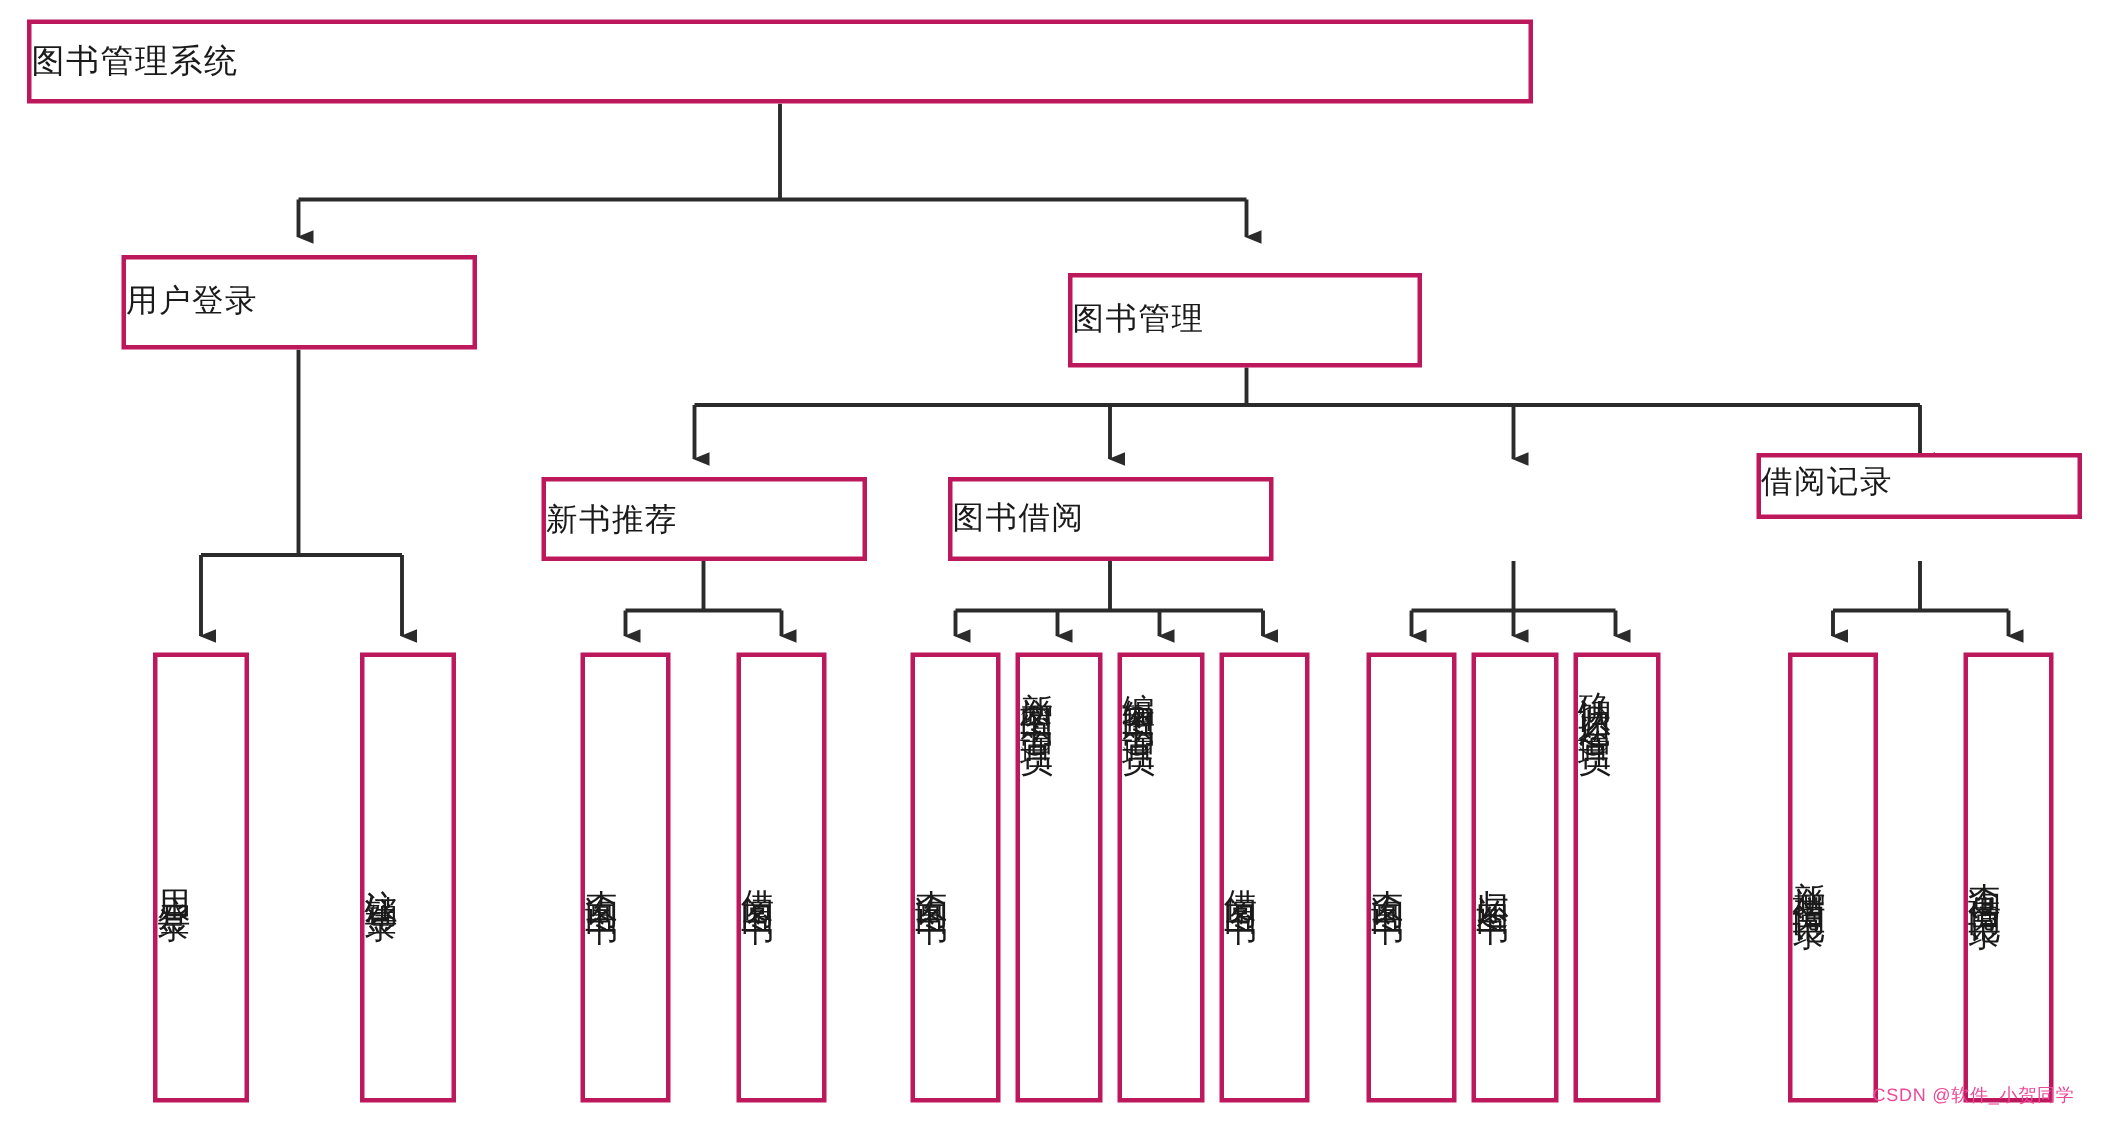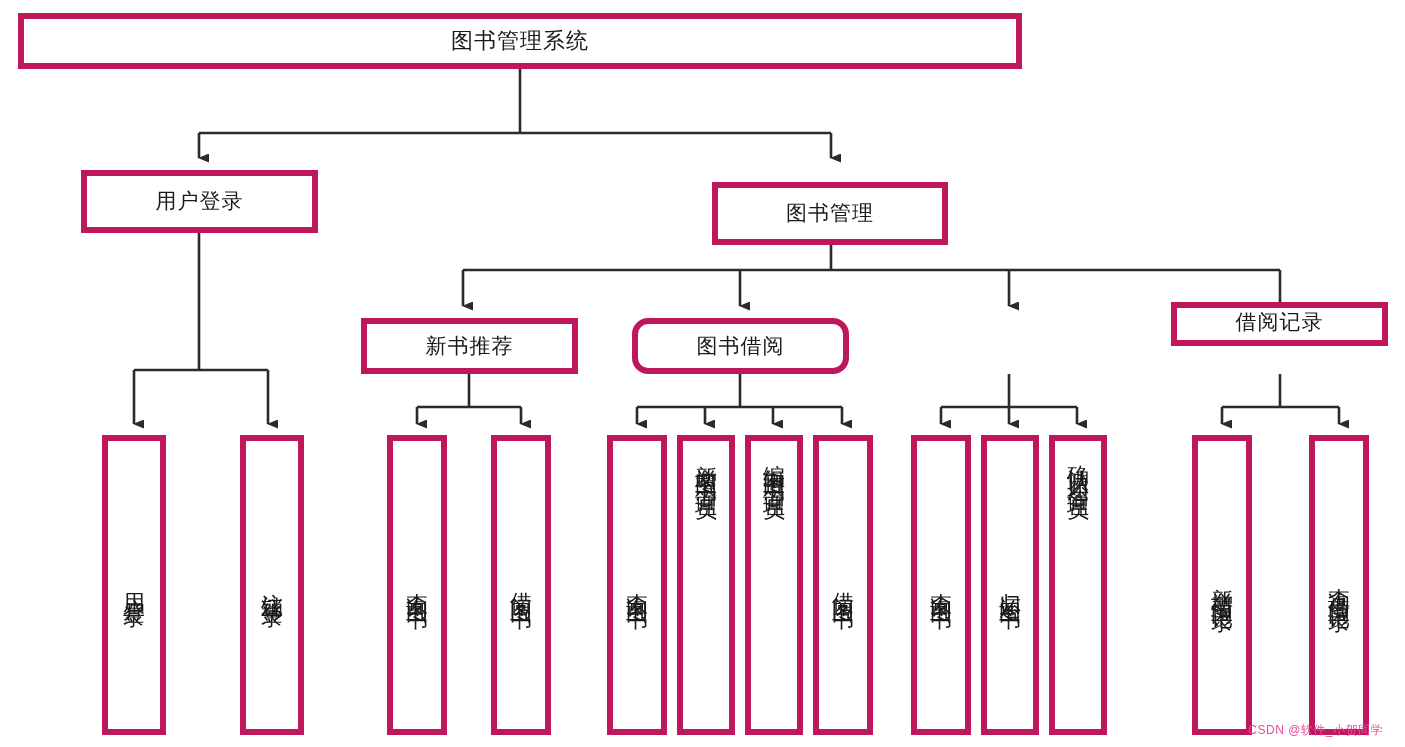--- a/index.html
+++ b/index.html
@@ -23,24 +23,23 @@
     left: 0;
     top: 0;
     width: 1405px;
     height: 747px;
     pointer-events: none;
   }
   .node {
     position: absolute;
     box-sizing: border-box;
     background: #ffffff;
-    border: 6px solid #be185d;
+    border: 3px solid #be185d;
     display: flex;
     align-items: center;
-    justify-content: center;
     color: #1a1a1a;
   }
   .node .node-label {
     display: block;
     text-align: center;
     line-height: 1.18;
     white-space: nowrap;
   }
   .node.horizontal .node-label {
     font-size: 21px;
@@ -140,21 +139,21 @@
   </div>
 
   <div class="node horizontal" style="left:712px; top:170px; width:236px; height:63px;margin-top:12px;">
     <span class="node-label">图书管理</span>
   </div>
 
   <div class="node horizontal" style="left:361px; top:318px; width:217px; height:56px;font-family:Liberation Serif, serif;">
     <span class="node-label">新书推荐</span>
   </div>
 
-  <div class="node horizontal" style="left:632px; top:318px; width:217px; height:56px;border-radius:16px;">
+  <div class="node horizontal" style="left:632px; top:318px; width:217px; height:56px;">
     <span class="node-label">图书借阅</span>
   </div>
 
 
   <div class="node horizontal" style="left:1171px; top:302px; width:217px; height:44px;font-family:Liberation Mono, monospace;">
     <span class="node-label">借阅记录</span>
   </div>
 
   <div class="node vertical centered" style="left:102px; top:435px; width:64px; height:300px;">
     <span class="node-label">用户登录</span>

